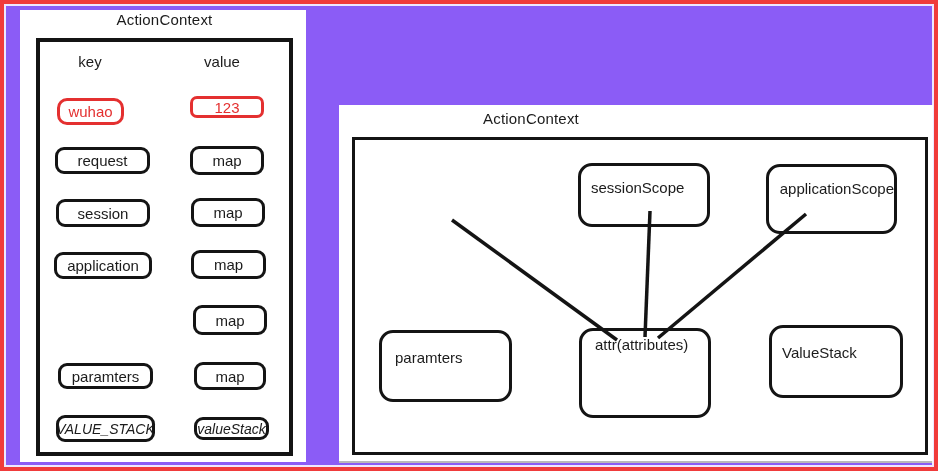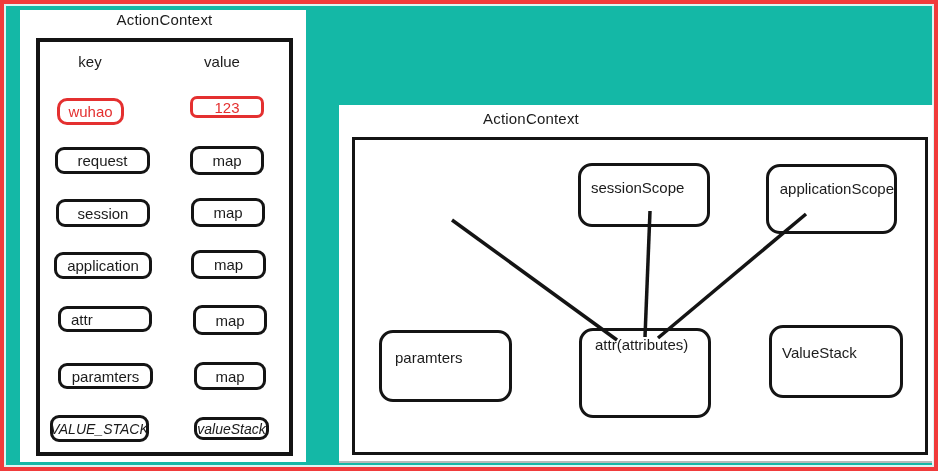--- a/index.html
+++ b/index.html
@@ -5,21 +5,21 @@
   * { margin: 0; padding: 0; box-sizing: border-box; }
   body {
     font-family: "Liberation Sans", "DejaVu Sans", sans-serif;
     background: #ffffff;
   }
   .canvas {
     position: relative;
     width: 938px;
     height: 471px;
     background: #fdfaе8;
-    background-color: #14b8a6;
+    background-color: #8b5cf6;
     overflow: hidden;
     color: #1b1b1b;
   }
   .red-frame {
     position: absolute;
     inset: 0;
     border: 4px solid #f03b3b;
     box-shadow: inset 0 0 0 2px rgba(255,255,255,0.85);
     pointer-events: none;
     z-index: 50;
@@ -74,21 +74,21 @@
   .pill.italic { font-style: italic; font-size: 14px; }
   .pill.left-align { justify-content: flex-start; padding-left: 10px; }
 
   
   .k0 { left: 57px; top: 98px;  width: 67px; height: 27px; border-radius: 10px; }
   .k1 { left: 55px; top: 147px; width: 95px; height: 27px; }
   .k2 { left: 56px; top: 199px; width: 94px; height: 28px; }
   .k3 { left: 54px; top: 252px; width: 98px; height: 27px; }
   .k4 { left: 58px; top: 306px; width: 94px; height: 26px; }
   .k5 { left: 58px; top: 363px; width: 95px; height: 26px; }
-  .k6 { left: 50px; top: 415px; width: 99px; height: 27px; }
+  .k6 { left: 56px; top: 415px; width: 99px; height: 27px; }
 
   
   .v0 { left: 190px; top: 96px;  width: 74px; height: 22px; border-radius: 7px; }
   .v1 { left: 190px; top: 146px; width: 74px; height: 29px; }
   .v2 { left: 191px; top: 198px; width: 74px; height: 29px; }
   .v3 { left: 191px; top: 250px; width: 75px; height: 29px; }
   .v4 { left: 193px; top: 305px; width: 74px; height: 30px; }
   .v5 { left: 194px; top: 362px; width: 72px; height: 28px; }
   .v6 { left: 194px; top: 417px; width: 75px; height: 23px; }
 
@@ -143,21 +143,20 @@
 
   <div class="pill k1">request</div>
   <div class="pill v1">map</div>
 
   <div class="pill k2">session</div>
   <div class="pill v2">map</div>
 
   <div class="pill k3">application</div>
   <div class="pill v3">map</div>
 
-  <div class="pill left-align k4">attr</div>
   <div class="pill v4">map</div>
 
   <div class="pill k5">paramters</div>
   <div class="pill v5">map</div>
 
   <div class="pill italic k6">VALUE_STACK</div>
   <div class="pill italic v6">valueStack</div>
 
   <div class="title right-title">ActionContext</div>
 

